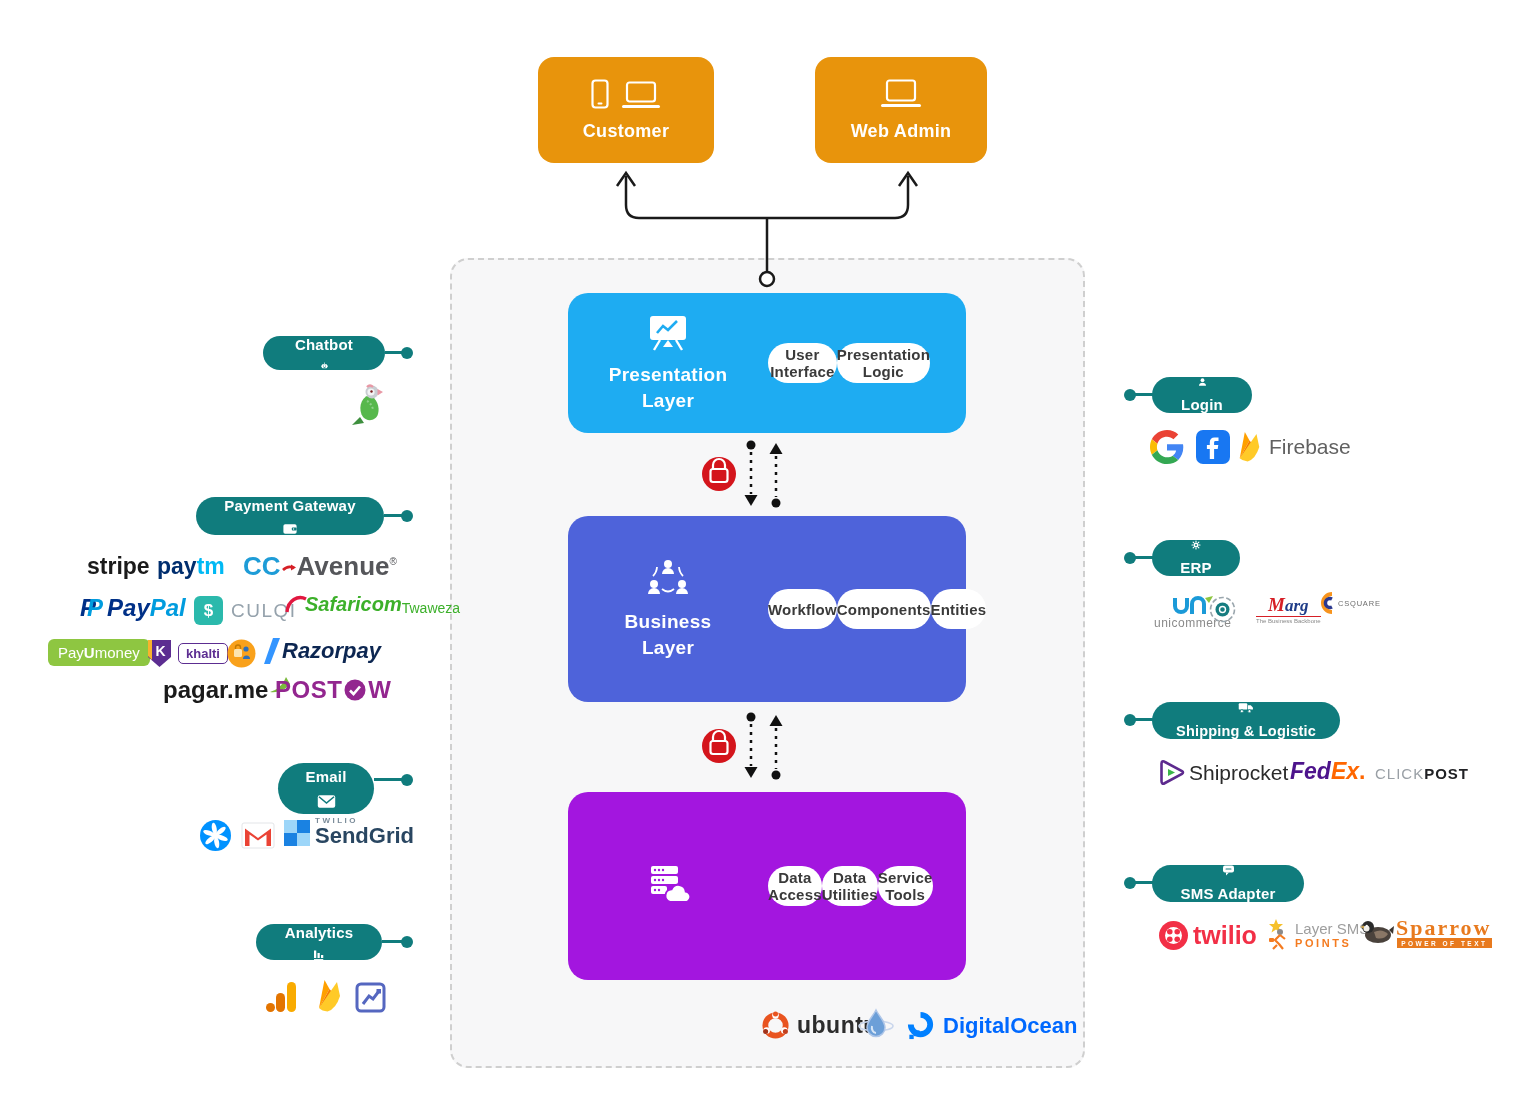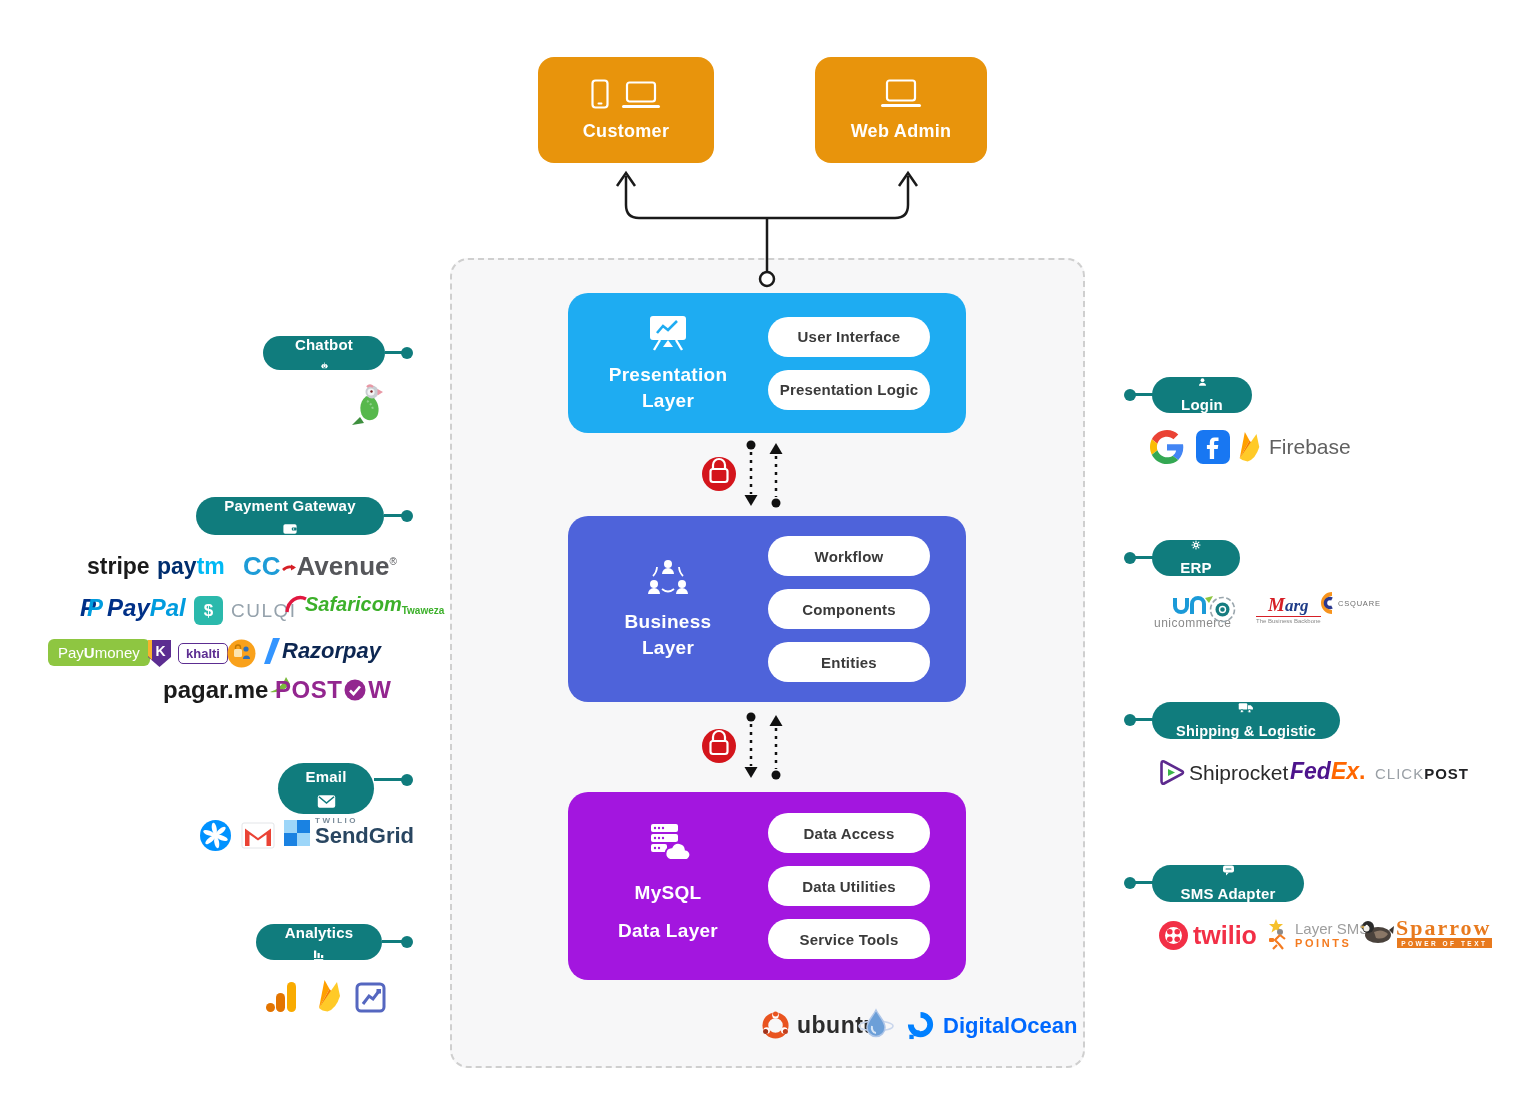--- a/index.html
+++ b/index.html
@@ -16,21 +16,21 @@
     display:flex;flex-direction:column;align-items:center;justify-content:center;gap:12px;}
   .top-node .label{font-weight:bold;font-size:18px;letter-spacing:.3px;}
   .top-node .icons{display:flex;align-items:flex-end;gap:12px;}
 
   
   .layer{position:absolute;left:568px;width:398px;border-radius:20px;color:#fff;
     display:flex;align-items:center;box-sizing:border-box;}
   .layer-left{width:200px;display:flex;flex-direction:column;align-items:center;gap:8px;}
   .layer-title{font-weight:bold;font-size:19px;text-align:center;line-height:1.35;letter-spacing:.3px;}
   .layer-title.spread{line-height:2.0;}
-  .layer-pills{width:162px;display:flex;flex-direction:column;gap:13px;margin-right:36px;text-align:center;}
+  .layer-pills{width:162px;display:flex;flex-direction:row;margin-right:36px;text-align:center;}
   .layer-pill{background:#fff;border-radius:22px;height:40px;display:flex;align-items:center;
     justify-content:center;color:#3a3a3a;font-size:15px;font-weight:bold;letter-spacing:.2px;}
 
   
   .tag{position:absolute;background:#107C7D;color:#fff;border-radius:999px;
     display:flex;align-items:center;justify-content:center;gap:9px;
     font-weight:bold;font-size:15px;letter-spacing:.2px;box-sizing:border-box;flex-direction:column;}
   .tag-line{position:absolute;height:3px;background:#107C7D;}
   .tag-dot{position:absolute;width:12px;height:12px;border-radius:50%;background:#107C7D;}
 
@@ -167,24 +167,20 @@
             <circle cx="14" cy="6" r="1.2"></circle>
             <circle cx="18" cy="6" r="1.2"></circle>
           <circle cx="10" cy="16" r="1.2"></circle>
             <circle cx="14" cy="16" r="1.2"></circle>
             <circle cx="18" cy="16" r="1.2"></circle>
           <circle cx="10" cy="26" r="1.2"></circle>
             <circle cx="14" cy="26" r="1.2"></circle>
         </g>
         <path d="M25 38 a6.5 6.5 0 0 1 1.5-12.7 a7.5 7.5 0 0 1 14.3 2.3 a5.2 5.2 0 0 1 -1.3 10.4 z" fill="#fff" stroke="#A316DF" stroke-width="2"></path>
       </svg>
-      <div class="layer-title spread">
-        <span>MySQL</span><br>
-        <span>Data Layer</span>
-      </div>
     </div>
     <div class="layer-pills">
       <div class="layer-pill">Data Access</div>
       <div class="layer-pill">Data Utilities</div>
       <div class="layer-pill">Service Tools</div>
     </div>
   </div>
 
   <div class="tag" style="left:263px;top:336px;width:122px;height:34px;">
     <span>Chatbot</span>
@@ -251,21 +247,21 @@
     <span style="width:29px;height:29px;background:#2BB9AC;border-radius:6px;color:#fff;font-weight:bold;
       display:inline-flex;align-items:center;justify-content:center;font-size:17px;">$</span>
     <span style="color:#95A2AC;font-size:19px;letter-spacing:1.5px;margin-left:8px;">CULQI</span>
   </div>
   <div class="logo" style="left:285px;top:592px;">
     <svg width="22" height="24" viewBox="0 0 22 24" style="margin-right:-2px;">
       <path d="M2 20 C3 8 13 3 21 7" stroke="#E1173F" stroke-width="3.4" fill="none"></path>
     </svg>
     <span style="display:inline-flex;align-items:flex-end;text-align:center;">
       <span class="b it" style="color:#3CB02A;font-size:20px;">Safaricom</span>
-      <span style="color:#3CB02A;font-size:10px;margin-top:-2px;font-weight:bold;">Twaweza</span>
+      <span style="color:#3CB02A;font-size:14px;margin-top:-2px;">Twaweza</span>
     </span>
   </div>
 
   <div class="logo" style="left:48px;top:639px;">
     <span style="background:#8EC641;border-radius:6px;color:#fff;padding:5px 10px;font-size:15px;">
       <span>Pay</span><span class="b">U</span><span>money</span>
     </span>
   </div>
   <div class="logo" style="left:146px;top:638px;">
     <svg width="27" height="30" viewBox="0 0 27 30">

